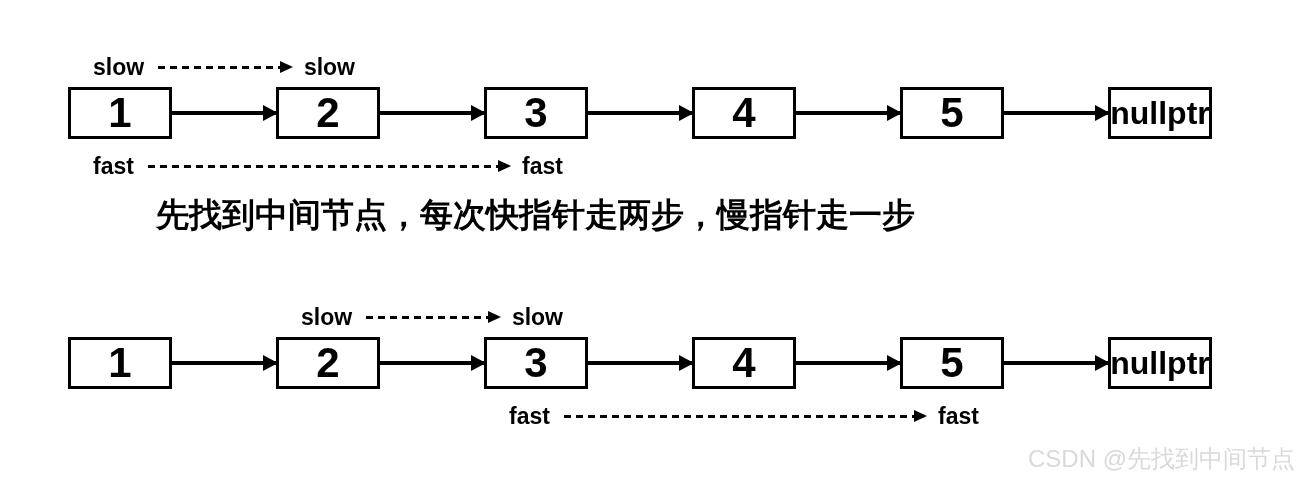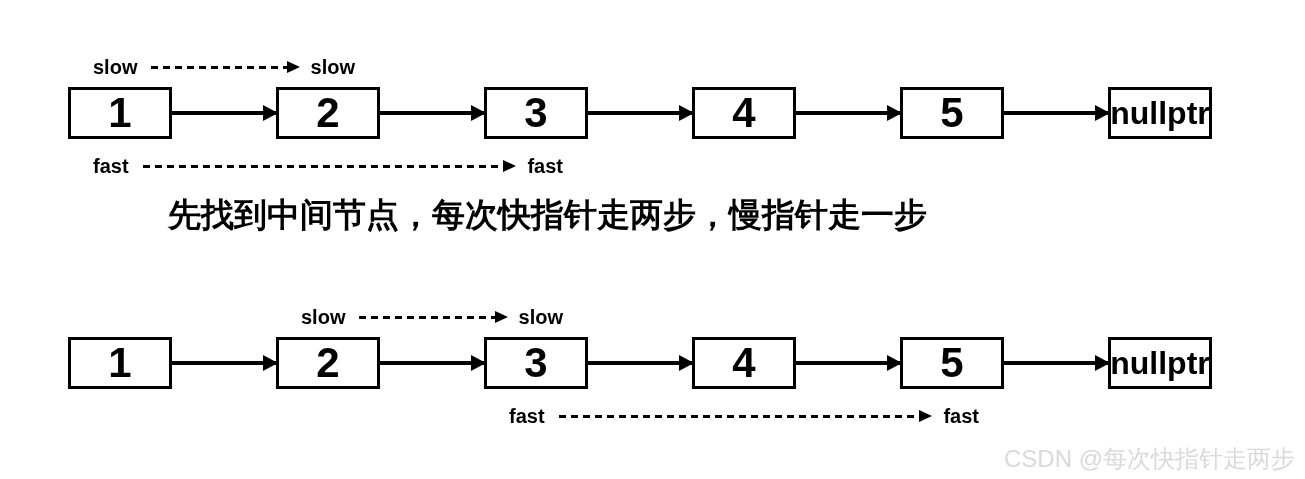--- a/index.html
+++ b/index.html
@@ -43,21 +43,21 @@
     border-left: 15px solid #000;
   }
   .annotation {
     position: absolute;
     display: flex;
     align-items: center;
     height: 26px;
   }
   .ptr-label {
     font-weight: bold;
-    font-size: 20px;
+    font-size: 23px;
     line-height: 1;
     color: #000;
     white-space: nowrap;
   }
   .dash-arrow {
     flex: 1;
     position: relative;
     height: 3px;
     margin: 0 24px 0 14px;
     background: repeating-linear-gradient(90deg, #000 0 7px, transparent 7px 12px);
@@ -68,21 +68,21 @@
     right: -13px;
     top: 50%;
     transform: translateY(-50%);
     width: 0; height: 0;
     border-top: 6px solid transparent;
     border-bottom: 6px solid transparent;
     border-left: 13px solid #000;
   }
   .caption {
     position: absolute;
-    left: 168px;
+    left: 156px;
     top: 193px;
     font-size: 33px;
     font-weight: bold;
     color: #000;
     white-space: nowrap;
   }
   .watermark {
     position: absolute;
     right: 10px;
     top: 443px;
@@ -132,14 +132,14 @@
         <div class="dash-arrow"></div>
         <div class="ptr-label">slow</div>
       </div>
       <div class="annotation" style="left: 509px; width: 470px; top: 403px;">
         <div class="ptr-label">fast</div>
         <div class="dash-arrow"></div>
         <div class="ptr-label">fast</div>
       </div>
     </div>
   <div class="caption">先找到中间节点，每次快指针走两步，慢指针走一步</div>
-  <div class="watermark" style="color: rgb(217, 217, 217);">CSDN @每次快指针走两步</div>
+  <div class="watermark" style="color: rgb(217, 217, 217);">CSDN @先找到中间节点</div>
 </div>
 
 </body></html>

